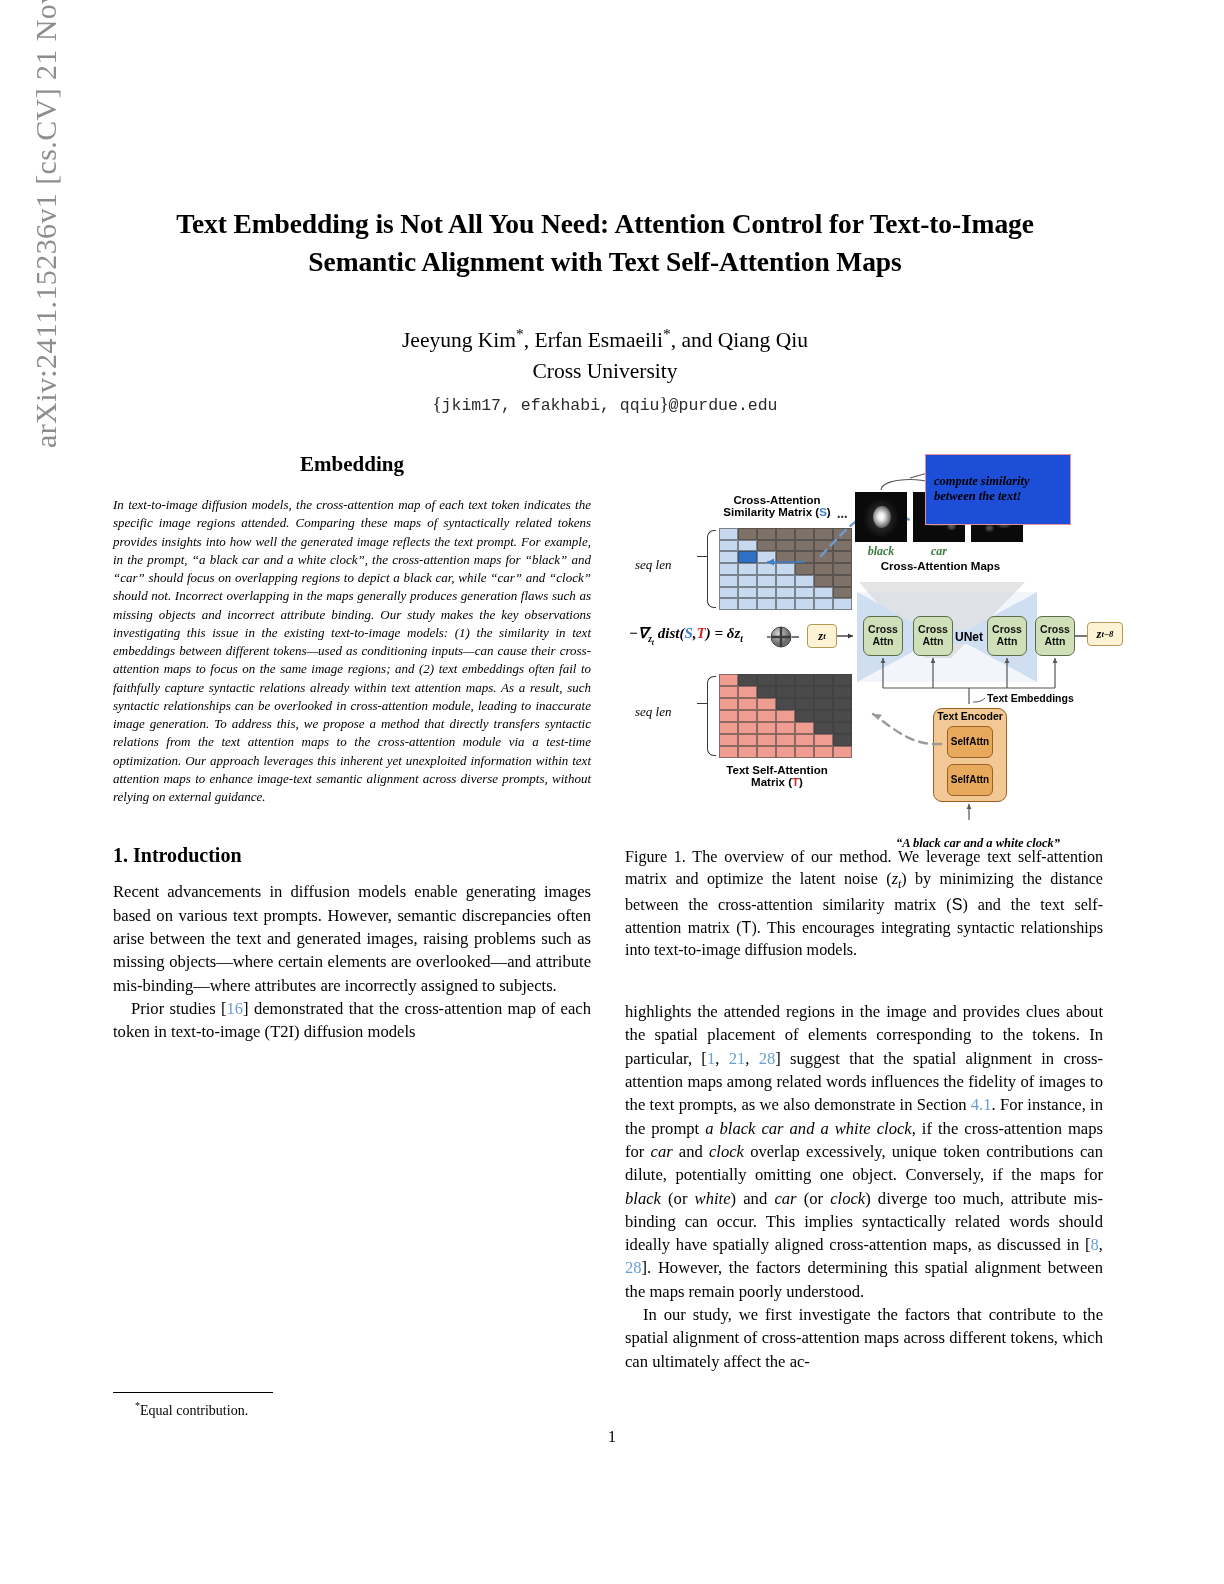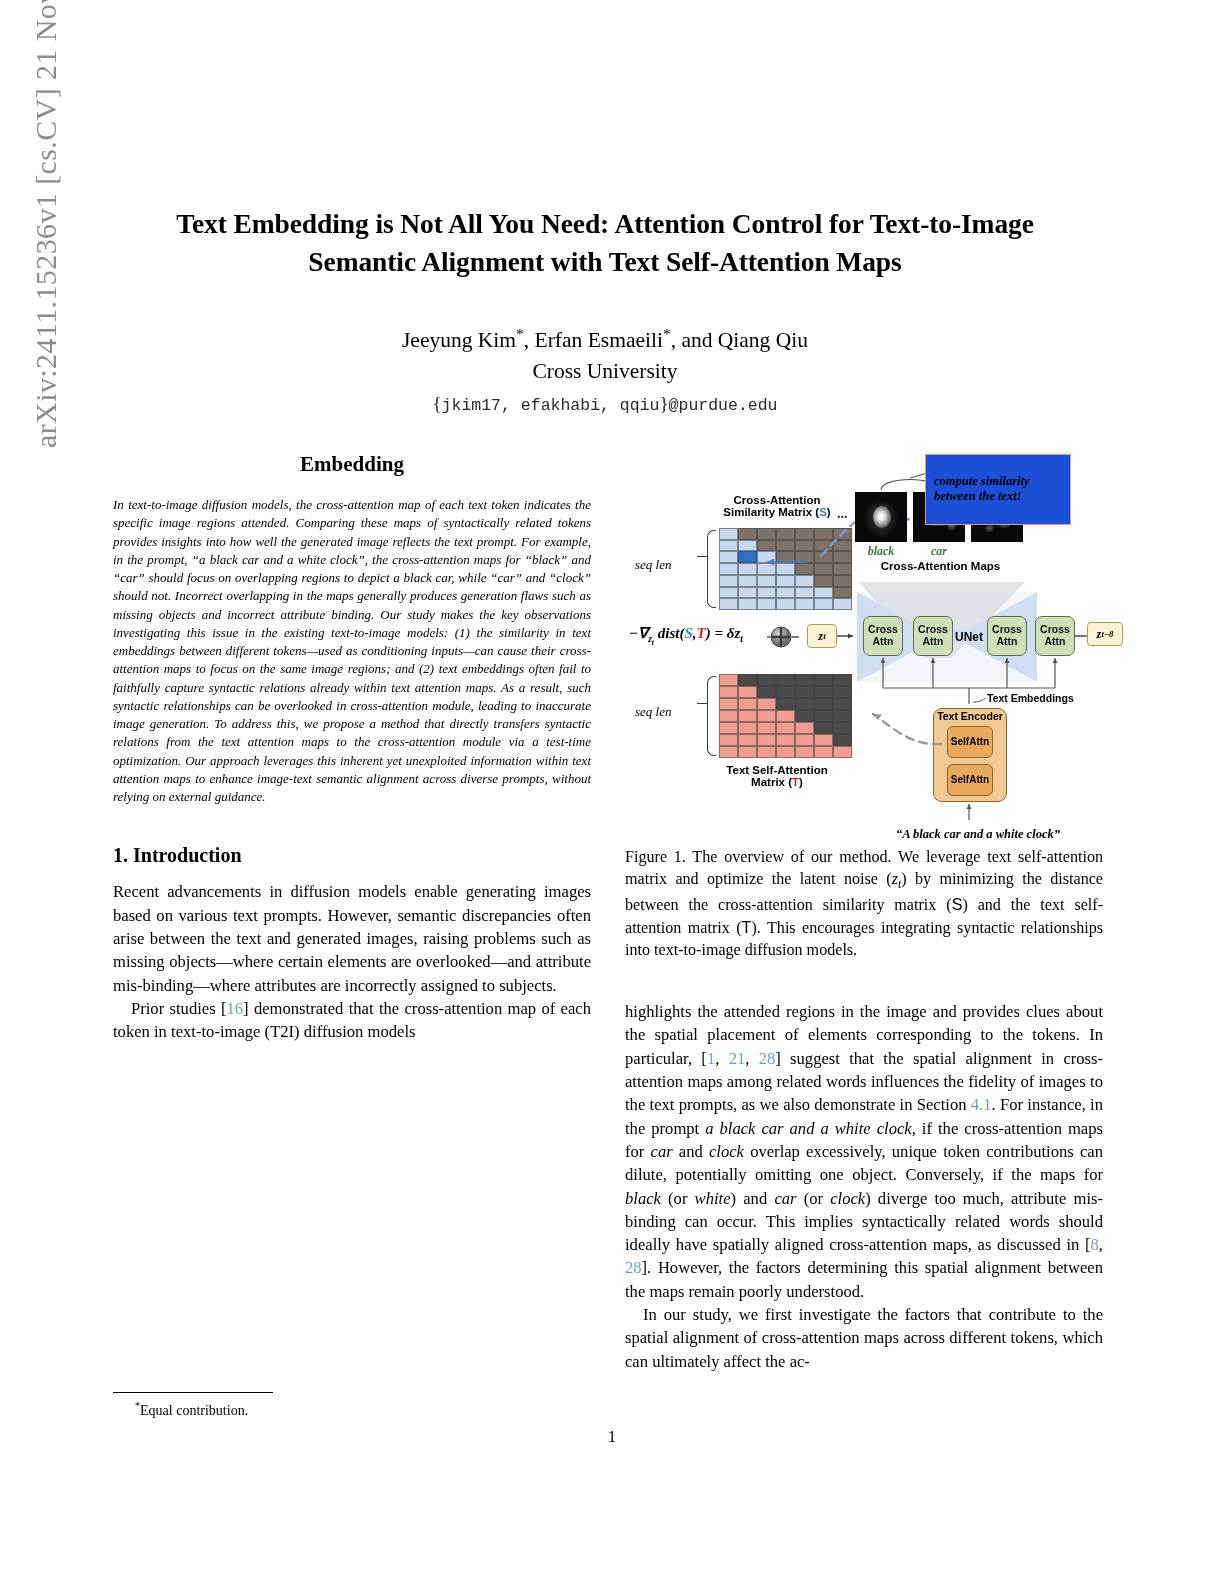--- a/index.html
+++ b/index.html
@@ -383,21 +383,21 @@
       </div>
       <div class="selfattn-box" style="left:322px; top:312px; width:46px; height:32px;">
         <span>Self</span>
           <span>Attn</span>
       </div>
 
       <svg style="position:absolute; left:0; top:0; width:478px; height:390px; overflow:visible;">
         <path d="M344,368 L344,352" stroke="#555" stroke-width="1.2" fill="none"></path>
         <path d="M344,352 l-2.4,5 l4.8,0 z" fill="#555"></path>
       </svg>
-      <div class="lbl ser-ital" style="left:228px; top:375px; width:250px; text-align:center; font-size:12.5px; font-weight:bold;">“A black car and a white clock”</div>
+      <div class="lbl ser-ital" style="left:228px; top:384px; width:250px; text-align:center; font-size:12.5px; font-weight:bold;">“A black car and a white clock”</div>
 
       <div class="lbl ser-ital" style="left:10px; top:252px; font-size:13px;">seq len</div>
       <div style="position:absolute; left:72px; top:251px; width:10px; height:1.3px; background:#3a3a3a;"></div>
       <div class="brace-v" style="left:82px; top:224px; width:9px; height:80px;"></div>
 
       <div class="matrix" id="matrix-T" style="left:94px; top:222px; width:133px; height:84px; grid-template-columns:repeat(7,1fr); grid-template-rows:repeat(7,1fr);">
           <div class="mcell" style="background: rgb(239, 157, 144);"></div>
           <div class="mcell" style="background: rgb(74, 74, 74);"></div>
           <div class="mcell" style="background: rgb(74, 74, 74);"></div>
           <div class="mcell" style="background: rgb(74, 74, 74);"></div>

